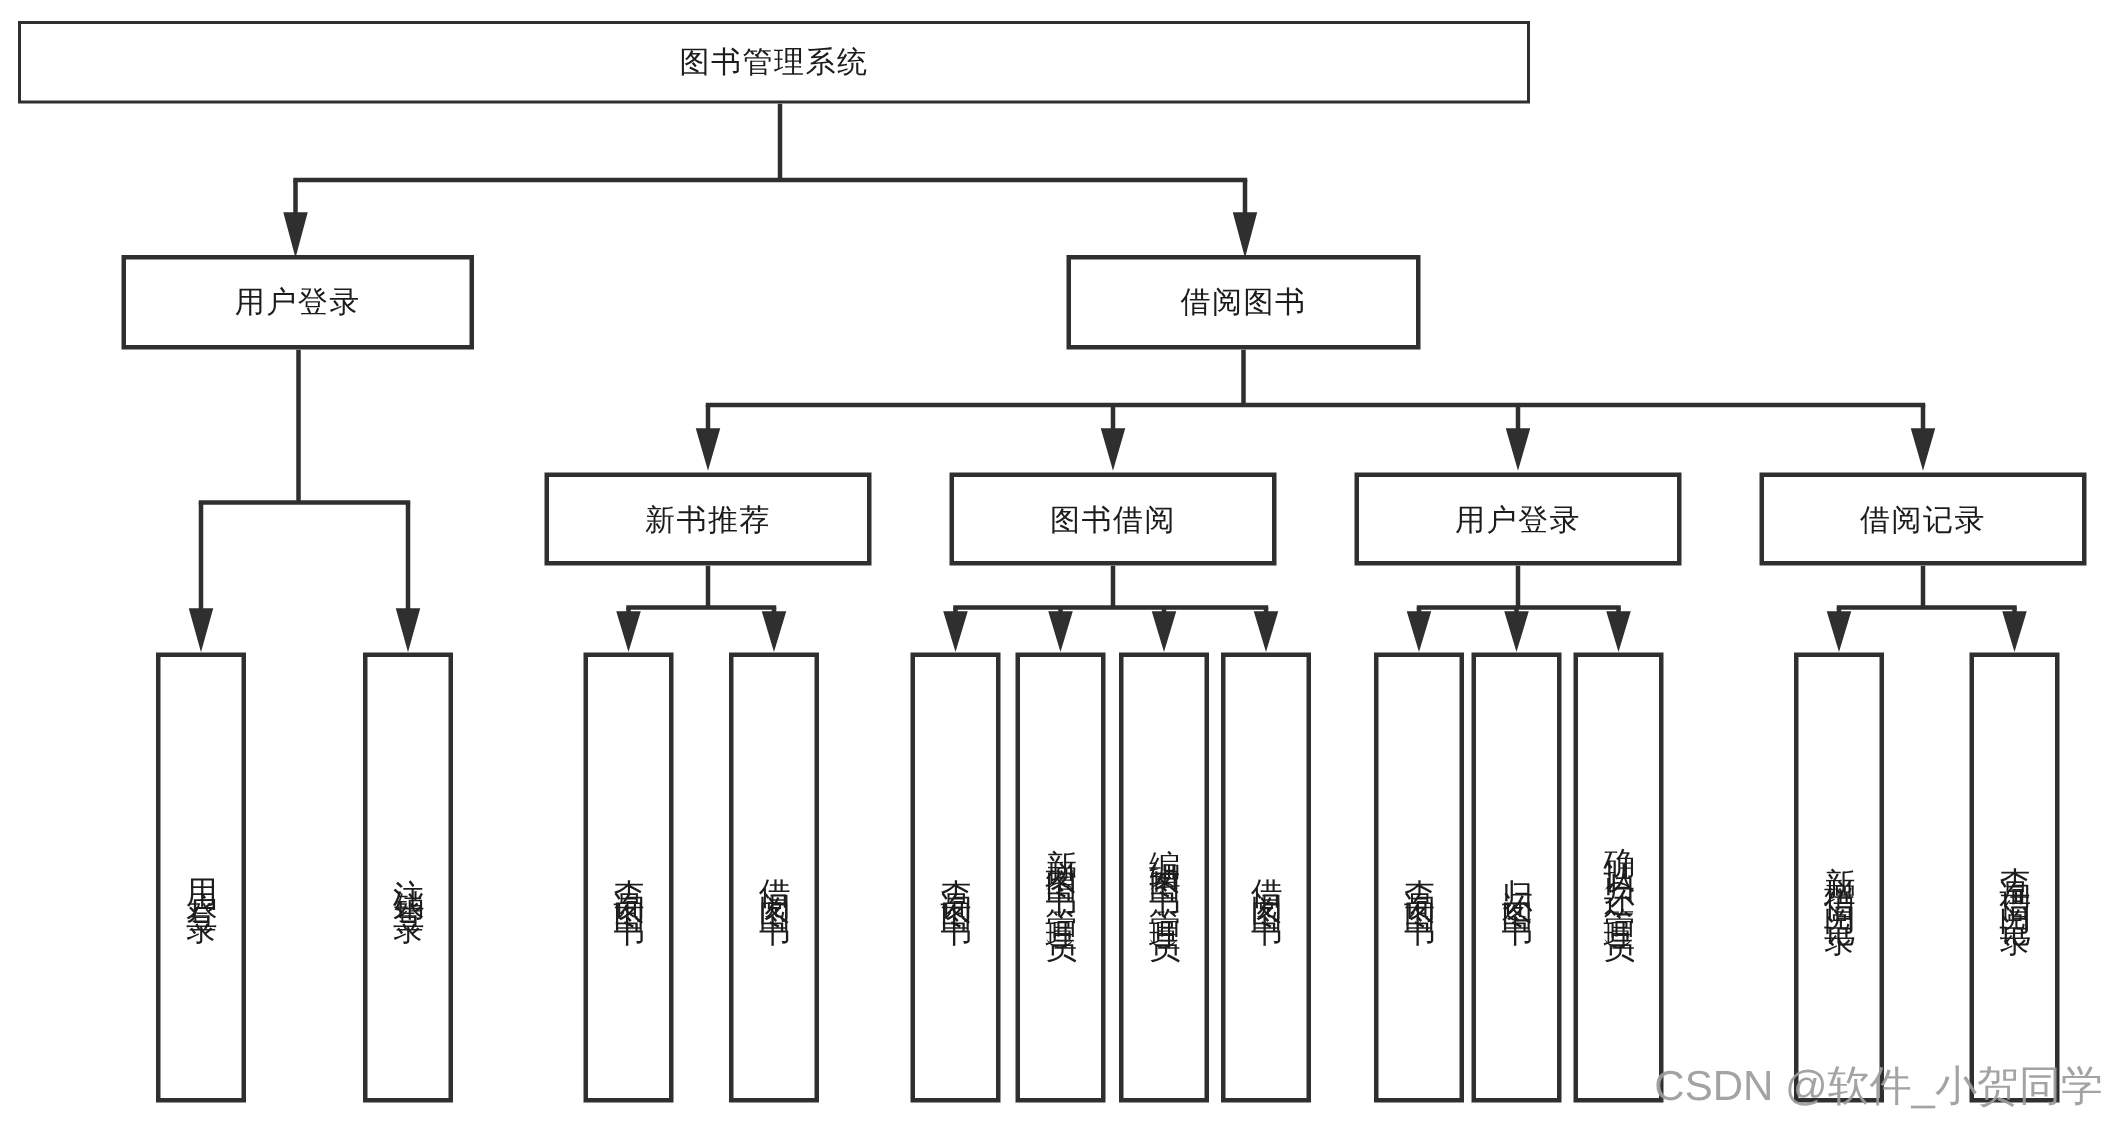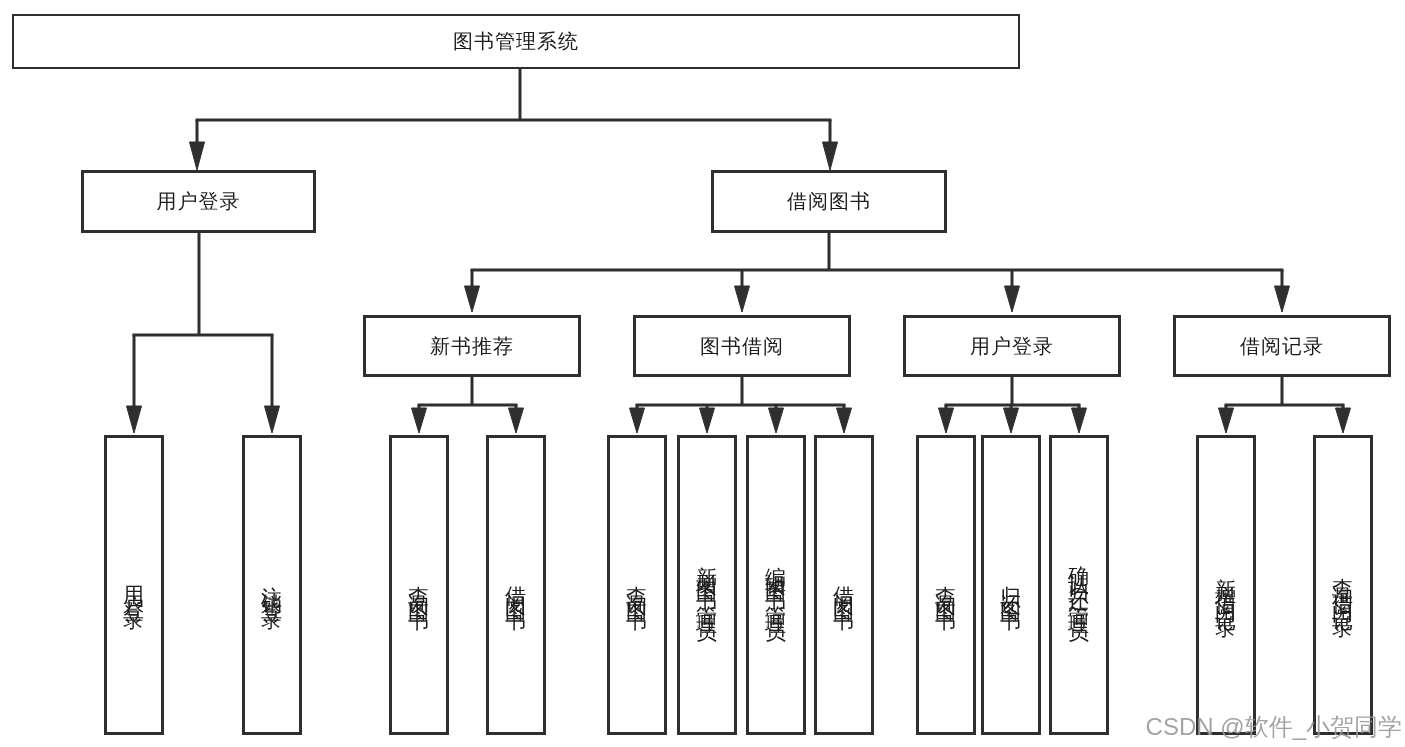--- a/index.html
+++ b/index.html
@@ -58,21 +58,21 @@
     font-size:21px;
     font-weight:500;
     letter-spacing:8px;
     line-height:1;
   }
   .watermark{
     position:absolute;
     right:3px;
     bottom:4px;
     z-index:5;
-    font-size:24px;
+    font-size:28px;
     color:var(--watermark);
     opacity:0.92;
     white-space:nowrap;
   }
 </style>
 </head>
 <body>
 
 <div class="canvas">
 

